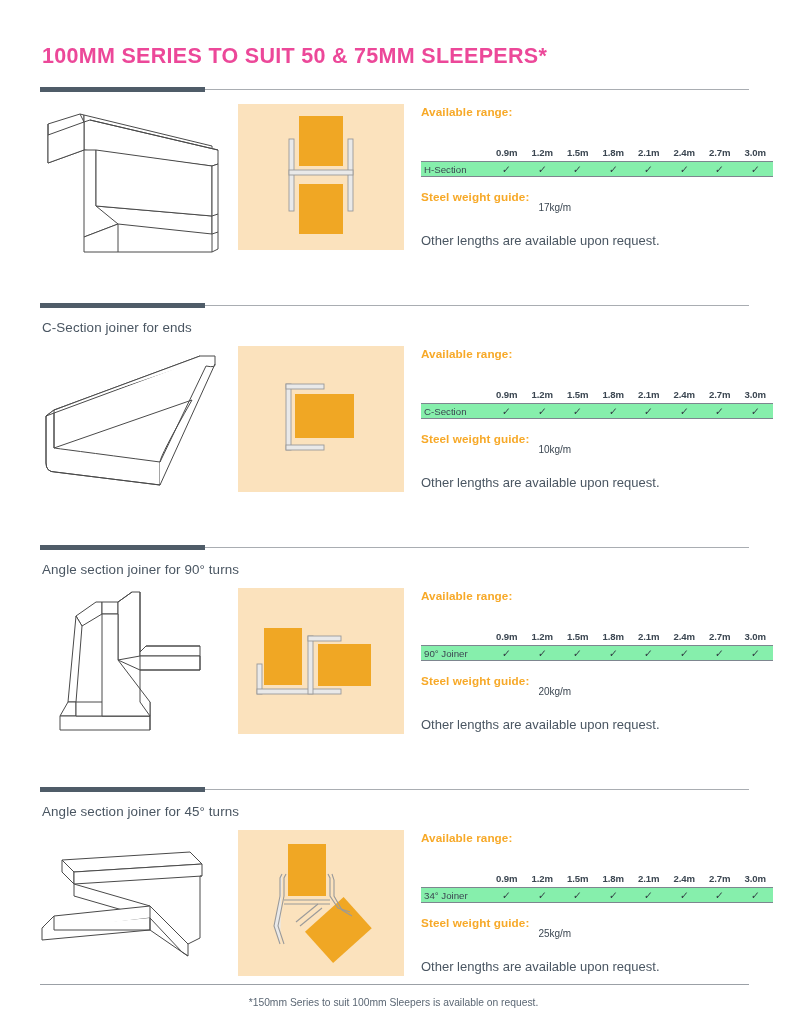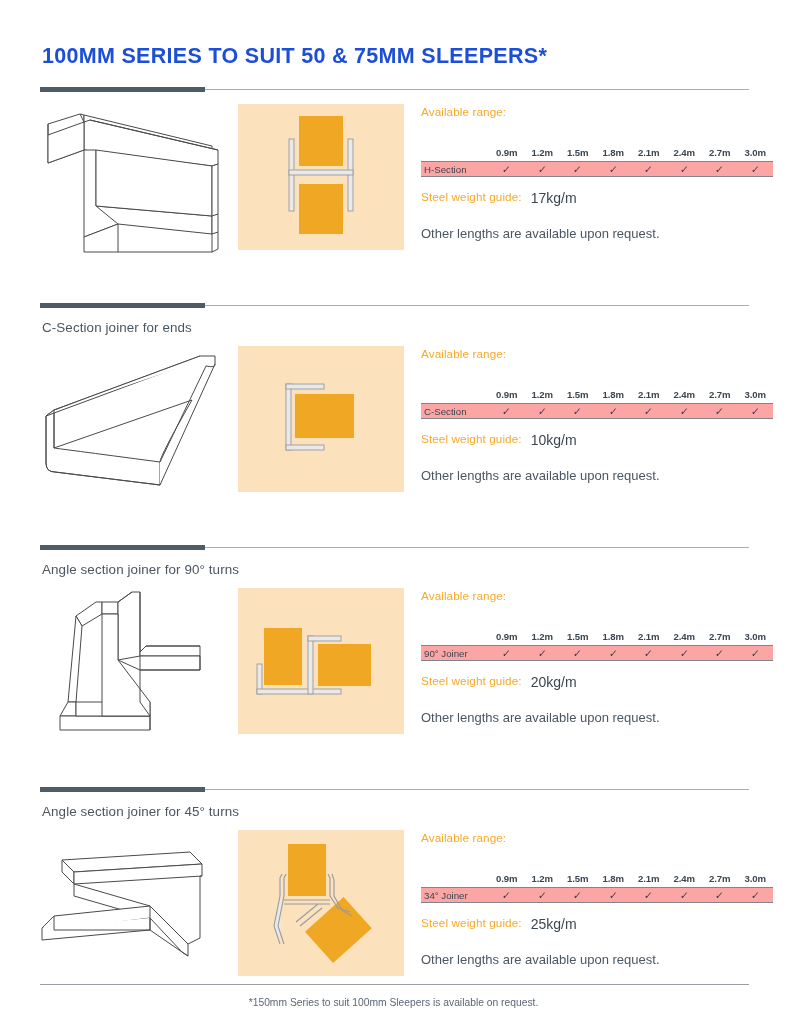--- a/index.html
+++ b/index.html
@@ -16,21 +16,21 @@
     position: relative;
     width: 789px;
     height: 1024px;
     padding: 0 40px;
   }
 
   
   .page-title {
     font-size: 21.5px;
     font-weight: bold;
-    color: #1d4ed8;
+    color: #ec4899;
     letter-spacing: 0.3px;
     padding-top: 44px;
     padding-left: 2px;
     line-height: 1.2;
   }
 
   
   .divider {
     position: relative;
     height: 6px;
@@ -91,21 +91,21 @@
   .panel svg { display: block; }
 
   
   .info {
     flex: 1 1 auto;
     padding-left: 17px;
     padding-top: 3px;
   }
   .label-orange {
     color: #f7a928;
-    font-weight: normal;
+    font-weight: bold;
     font-size: 11.7px;
     letter-spacing: 0.1px;
   }
 
   table.range {
     border-collapse: collapse;
     margin-top: 27px;
     width: 352px;
     table-layout: fixed;
   }
@@ -117,21 +117,21 @@
     color: #3b4651;
   }
   table.range thead th {
     font-weight: bold;
     height: 17px;
     vertical-align: bottom;
     padding-bottom: 3px;
     letter-spacing: -0.1px;
   }
   table.range thead th.rowlabel { width: 68px; }
-  table.range tbody tr { background: #fca5a5; }
+  table.range tbody tr { background: #86efac; }
   table.range tbody td {
     height: 15px;
     border-top: 1px solid #7d868f;
     border-bottom: 1px solid #7d868f;
   }
   table.range tbody td.rowlabel {
     text-align: left;
     padding-left: 3px;
     font-weight: normal;
     font-size: 9.7px;
@@ -144,22 +144,23 @@
     font-family: "Liberation Serif", serif;
   }
 
   .weight-line {
     margin-top: 13px;
     display: flex;
     align-items: flex-start;
     gap: 9px;
   }
   .weight-value {
-    font-size: 14px;
+    font-size: 10px;
     color: #3b4651;
+    margin-top: 12px;
   }
   .note {
     margin-top: 20px;
     font-size: 13px;
     color: #4a5662;
   }
 
   
   .footer {
     position: absolute;

